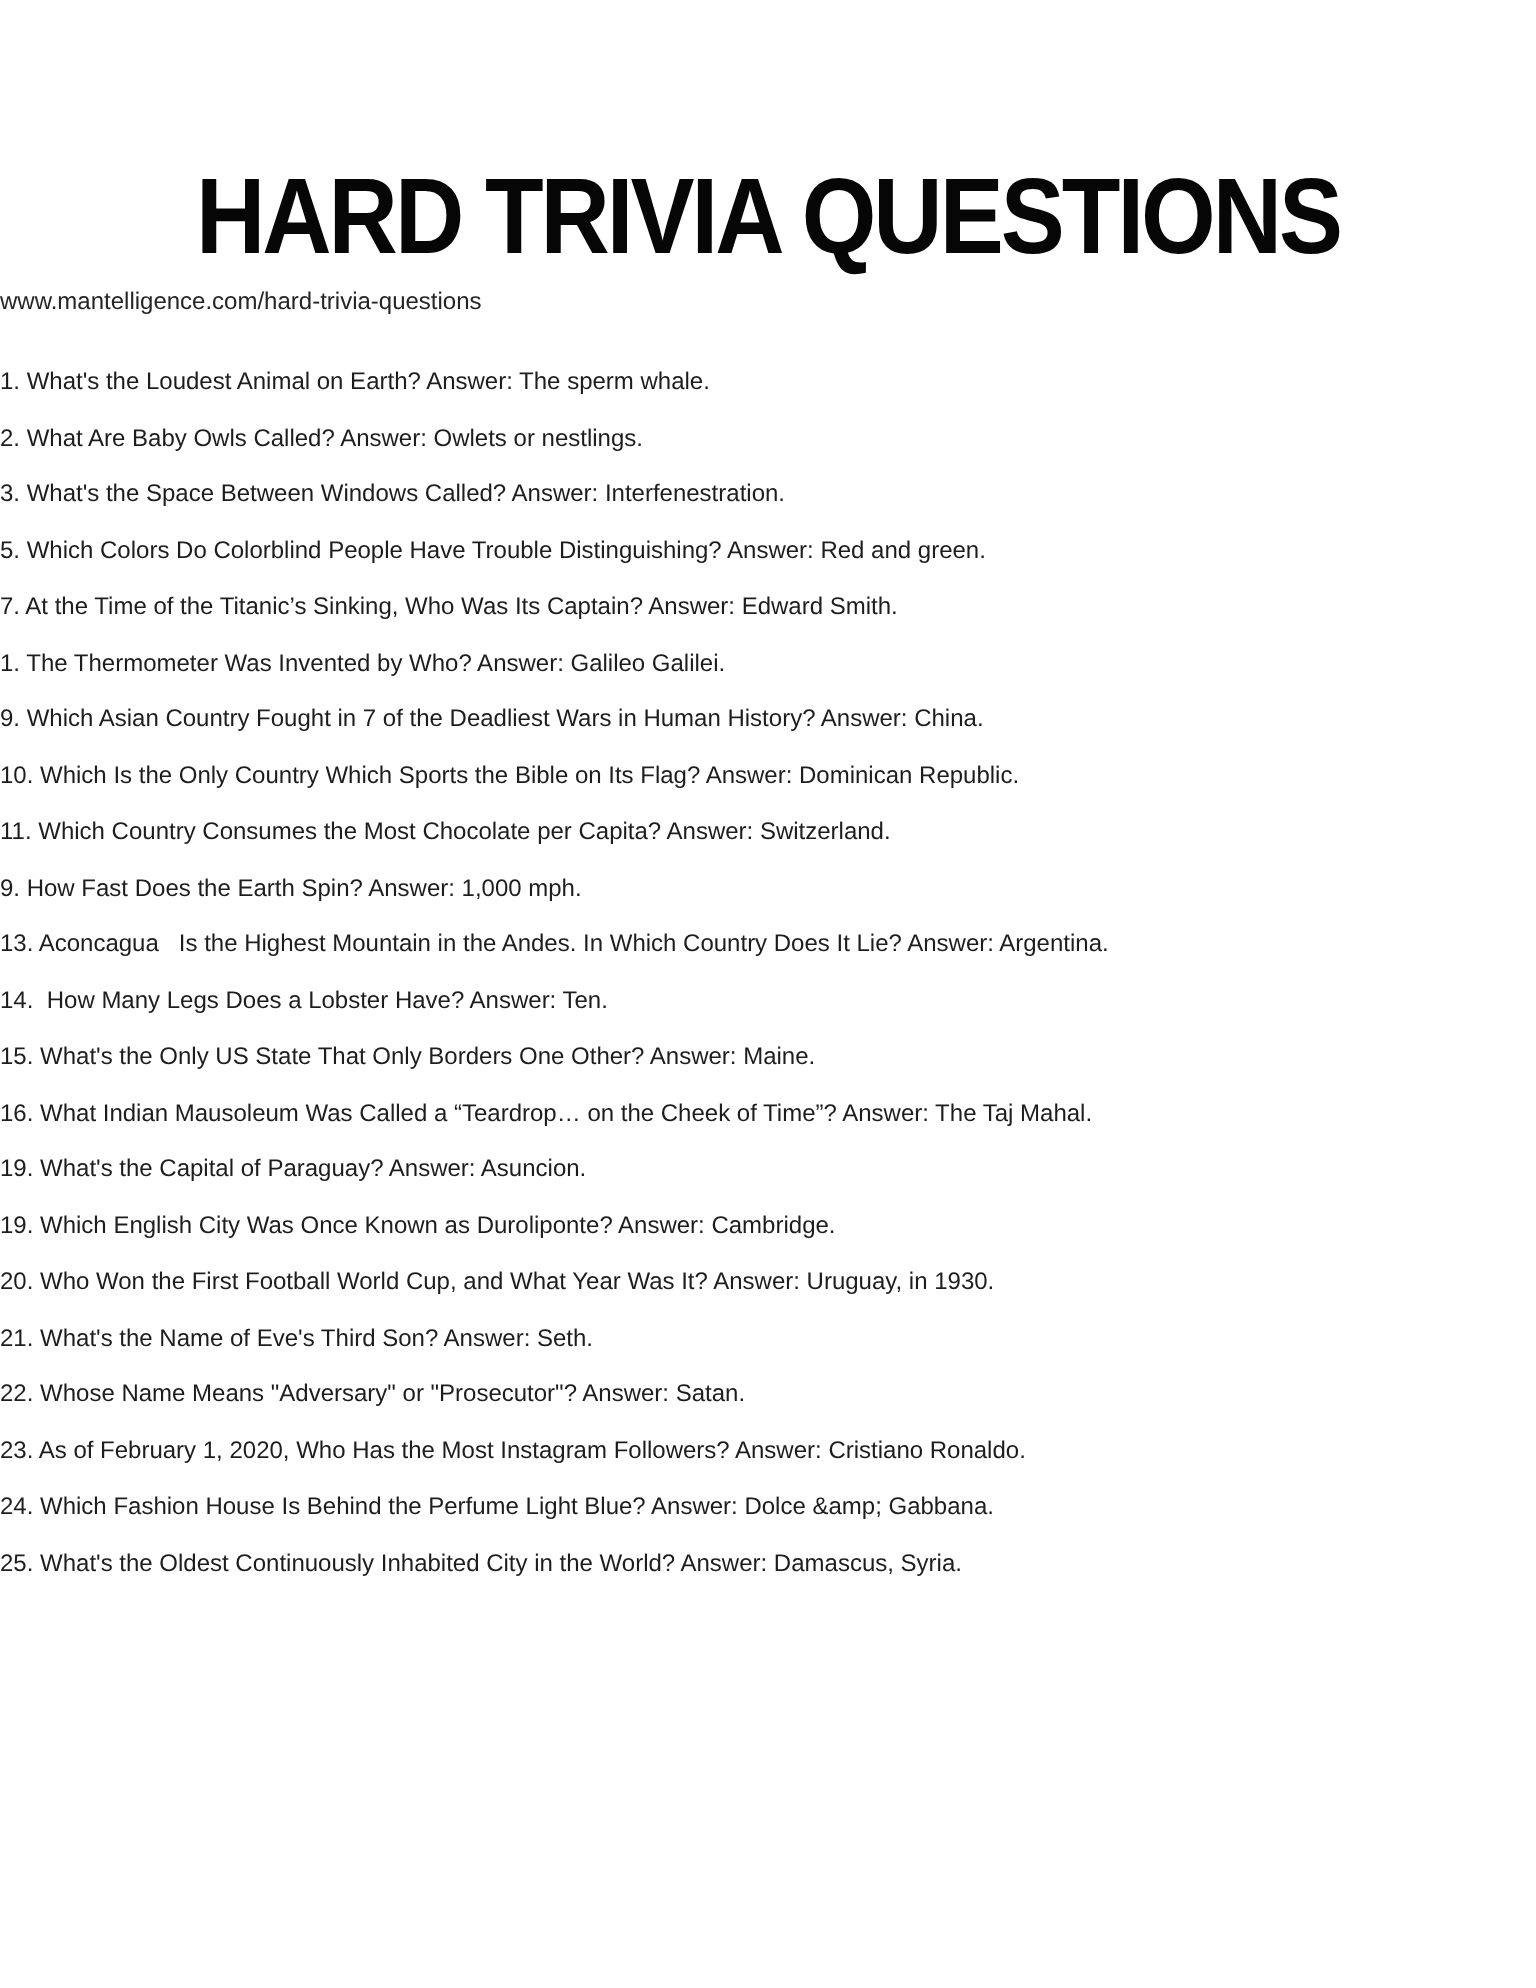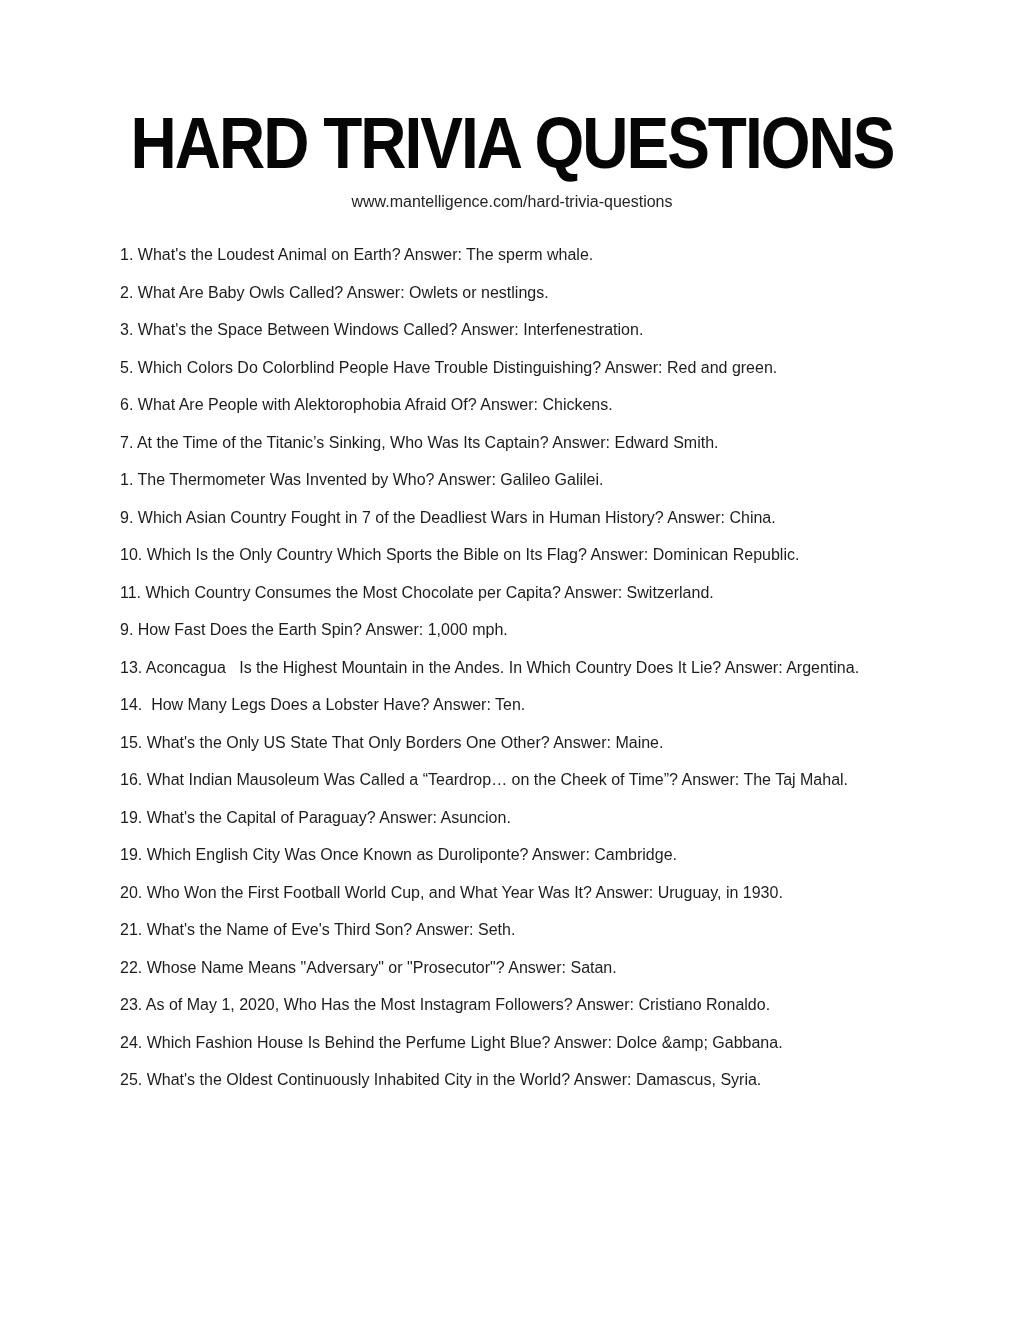--- a/index.html
+++ b/index.html
@@ -28,28 +28,26 @@
     font-size: 64px;
     letter-spacing: -2px;
     color: #060606;
     line-height: 1.0;
     transform: scaleY(1.12);
     transform-origin: center top;
     white-space: nowrap;
   }
   .site-url {
     margin-top: 21px;
-    text-align: center;
     font-size: 16px;
     font-weight: 400;
     color: #252525;
   }
   .questions {
     margin-top: 33px;
-    padding-left: 120px;
     padding-right: 100px;
   }
   .question {
     margin: 0 0 15px 0;
     font-size: 16px;
     line-height: 22.5px;
     color: #1d1d1d;
     white-space: pre-wrap; 
   }
 </style>
@@ -61,34 +59,33 @@
   <h1 class="title">HARD TRIVIA QUESTIONS</h1>
 
   <div class="site-url">www.mantelligence.com/hard-trivia-questions</div>
 
   <div class="questions">
 
   <p class="question">1. What's the Loudest Animal on Earth? Answer: The sperm whale.</p>
       <p class="question">2. What Are Baby Owls Called? Answer: Owlets or nestlings.</p>
       <p class="question">3. What's the Space Between Windows Called? Answer: Interfenestration.</p>
       <p class="question">5. Which Colors Do Colorblind People Have Trouble Distinguishing? Answer: Red and green.</p>
-      <p class="question">6. What Are People with Alektorophobia Afraid Of? Answer: Chickens.</p>
       <p class="question">7. At the Time of the Titanic’s Sinking, Who Was Its Captain? Answer: Edward Smith.</p>
       <p class="question">1. The Thermometer Was Invented by Who? Answer: Galileo Galilei.</p>
       <p class="question">9. Which Asian Country Fought in 7 of the Deadliest Wars in Human History? Answer: China.</p>
       <p class="question">10. Which Is the Only Country Which Sports the Bible on Its Flag? Answer: Dominican Republic.</p>
       <p class="question">11. Which Country Consumes the Most Chocolate per Capita? Answer: Switzerland.</p>
       <p class="question">9. How Fast Does the Earth Spin? Answer: 1,000 mph.</p>
       <p class="question">13. Aconcagua   Is the Highest Mountain in the Andes. In Which Country Does It Lie? Answer: Argentina.</p>
       <p class="question">14.  How Many Legs Does a Lobster Have? Answer: Ten.</p>
       <p class="question">15. What's the Only US State That Only Borders One Other? Answer: Maine.</p>
       <p class="question">16. What Indian Mausoleum Was Called a “Teardrop… on the Cheek of Time”? Answer: The Taj Mahal.</p>
       <p class="question">19. What's the Capital of Paraguay? Answer: Asuncion.</p>
       <p class="question">19. Which English City Was Once Known as Duroliponte? Answer: Cambridge.</p>
       <p class="question">20. Who Won the First Football World Cup, and What Year Was It? Answer: Uruguay, in 1930.</p>
       <p class="question">21. What's the Name of Eve's Third Son? Answer: Seth.</p>
       <p class="question">22. Whose Name Means "Adversary" or "Prosecutor"? Answer: Satan.</p>
-      <p class="question">23. As of May 1, 2020, Who Has the Most Instagram Followers? Answer: Cristiano Ronaldo.</p>
+      <p class="question">23. As of February 1, 2020, Who Has the Most Instagram Followers? Answer: Cristiano Ronaldo.</p>
       <p class="question">24. Which Fashion House Is Behind the Perfume Light Blue? Answer: Dolce &amp;amp; Gabbana.</p>
       <p class="question">25. What's the Oldest Continuously Inhabited City in the World? Answer: Damascus, Syria.</p>
     </div>
 
 </div>
 
 </body></html>

